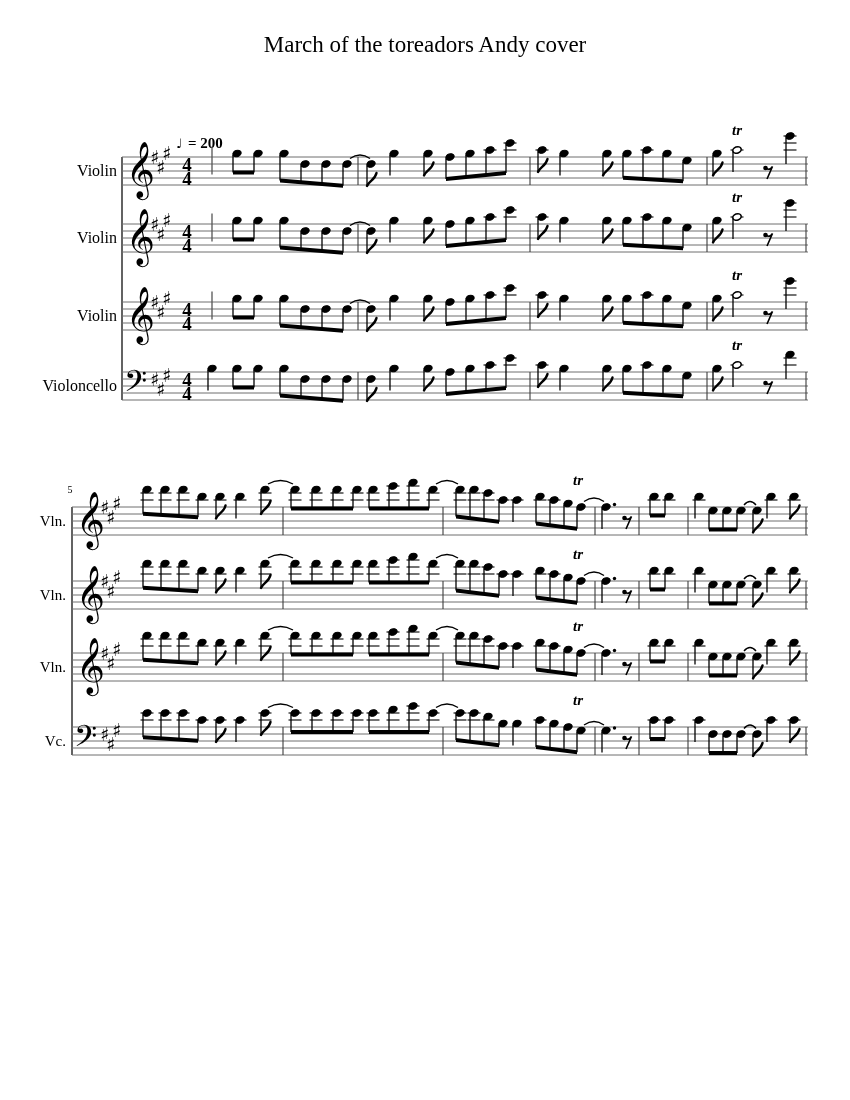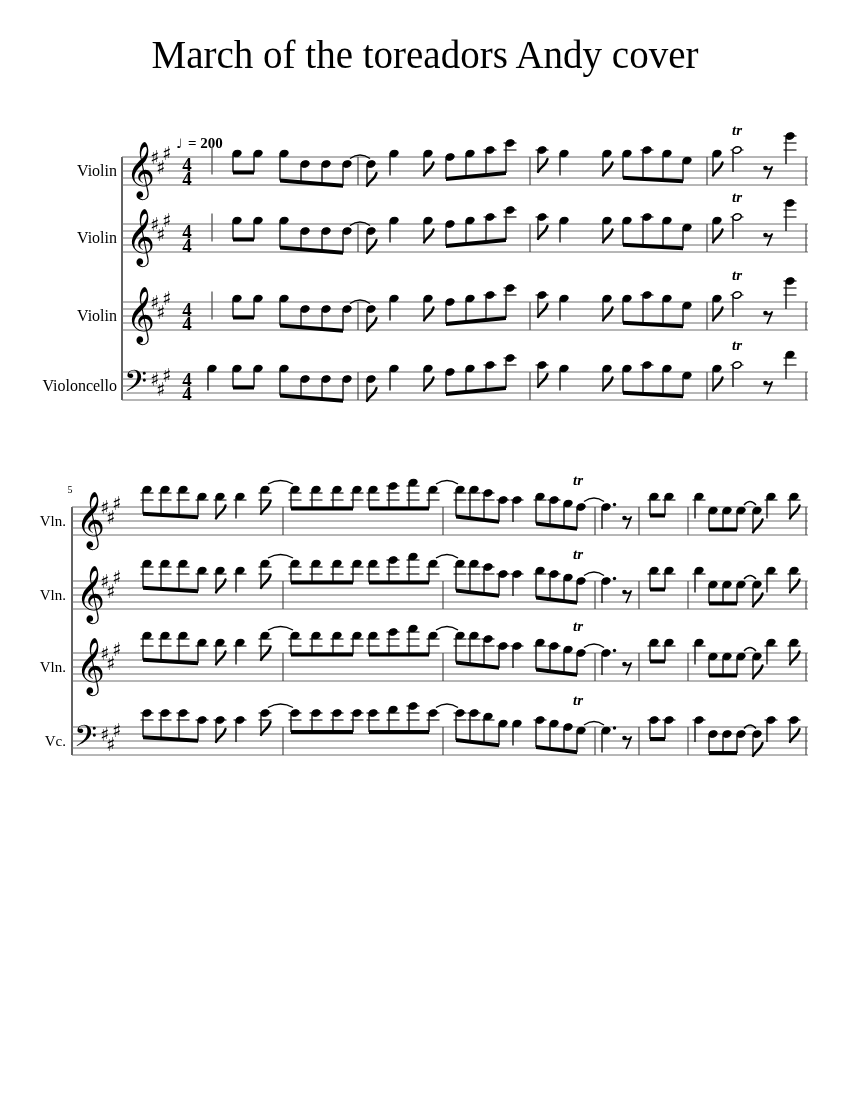--- a/index.html
+++ b/index.html
@@ -8,21 +8,21 @@
     width:850px;height:1100px;
     background:#ffffff;
     margin:0 auto;
     overflow:hidden;
     font-family:"Liberation Serif", serif;
   }
   .title{
     position:absolute;
     top:32px;left:0;width:850px;
     text-align:center;
-    font-size:39px;
+    font-size:23px;
     font-weight:normal;
     color:#000;
     margin:0;
     font-family:"Liberation Serif", serif;
   }
   svg.score{position:absolute;left:0;top:0;}
   text{user-select:none;}
 </style>
 </head>
 <body>

